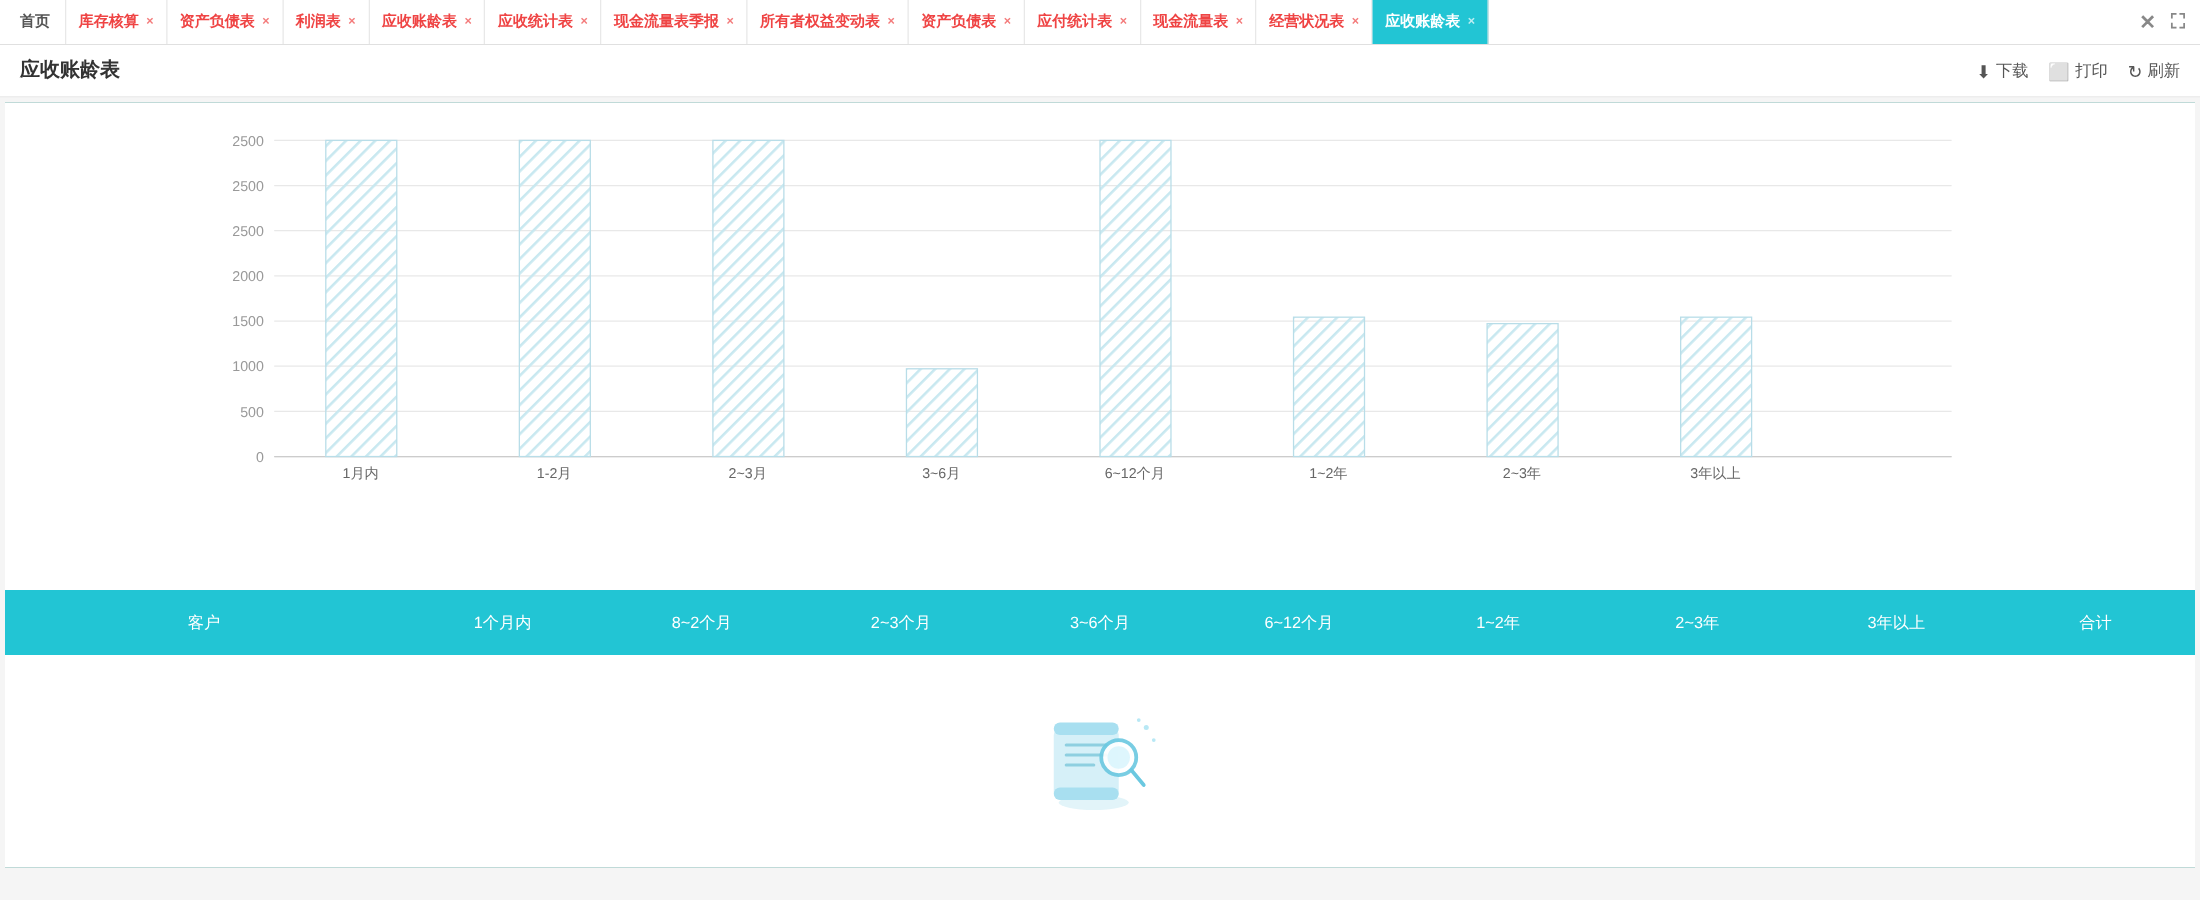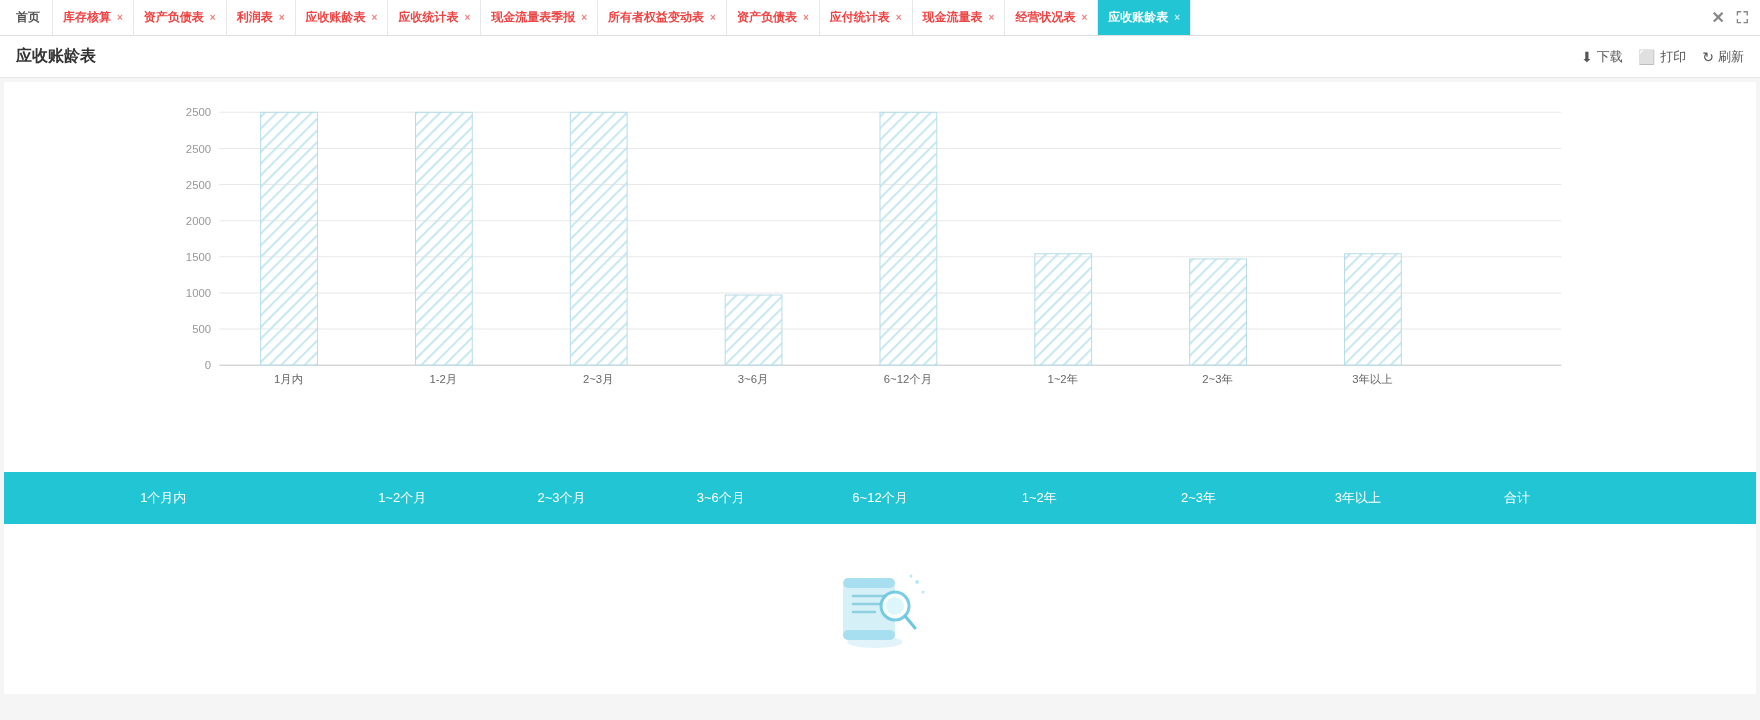--- a/index.html
+++ b/index.html
@@ -276,22 +276,23 @@
         <rect x="1000" y="152" width="55" height="103" fill="url(#hatch)" stroke="#b8dde8" stroke-width="1"></rect>
         <text x="1027" y="272" text-anchor="middle" font-size="11" fill="#666">2~3年</text>
 
         <rect x="1150" y="147" width="55" height="108" fill="url(#hatch)" stroke="#b8dde8" stroke-width="1"></rect>
         <text x="1177" y="272" text-anchor="middle" font-size="11" fill="#666">3年以上</text>
       </svg>
     </div>
   </div>
 
   <div class="table-header">
+    <div class="table-header-cell">客户</div>
     <div class="table-header-cell">1个月内</div>
-    <div class="table-header-cell">1~2个月</div>
+    <div class="table-header-cell">8~2个月</div>
     <div class="table-header-cell">2~3个月</div>
     <div class="table-header-cell">3~6个月</div>
     <div class="table-header-cell">6~12个月</div>
     <div class="table-header-cell">1~2年</div>
     <div class="table-header-cell">2~3年</div>
     <div class="table-header-cell">3年以上</div>
     <div class="table-header-cell">合计</div>
   </div>
 
   <div class="empty-state">

